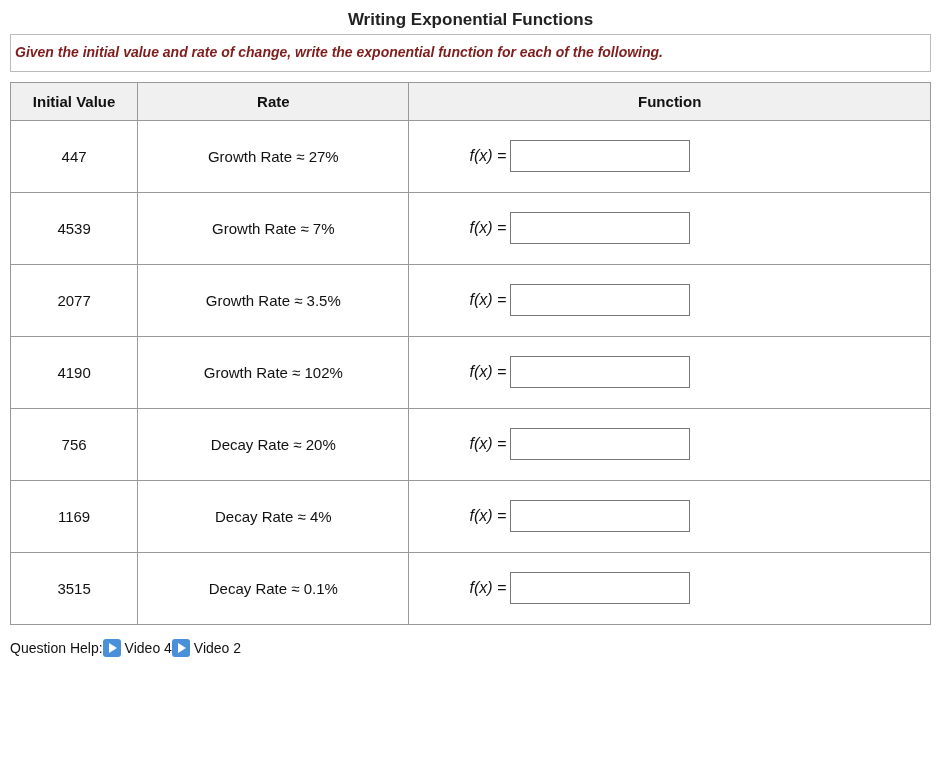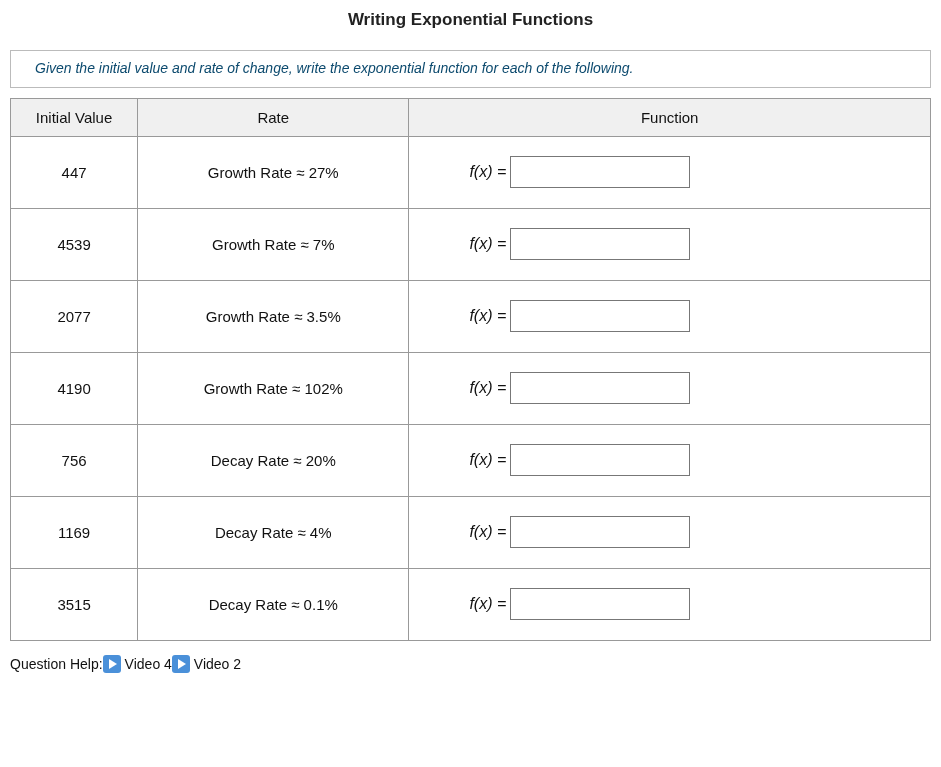--- a/index.html
+++ b/index.html
@@ -7,47 +7,48 @@
       font-family: Arial, sans-serif;
       background: #fff;
       padding: 10px;
       width: 941px;
       min-height: 767px;
     }
     .page-title {
       text-align: center;
       font-size: 17px;
       font-weight: bold;
-      margin-bottom: 20px;
+      margin-bottom: 4px;
       color: #222;
     }
     .instruction {
       font-size: 14px;
       font-style: italic;
       margin-bottom: 10px;
-      color: #0c4a6e;
+      color: #7f1d1d;
       line-height: 1.4;
       border: 1px solid #bbb;
-      padding: 8px 24px;
+      padding: 8px 4px;
+      font-weight: bold;
     }
     table {
       width: 100%;
       border-collapse: collapse;
       border: 1px solid #999;
     }
     th, td {
       border: 1px solid #999;
       padding: 0;
       text-align: center;
       vertical-align: middle;
     }
     thead th {
       background: #f0f0f0;
       font-size: 15px;
-      font-weight: normal;
+      font-weight: bold;
       padding: 10px 8px;
       color: #111;
     }
     tbody td {
       height: 72px;
       font-size: 15px;
       color: #111;
     }
     .initial-value-cell {
       width: 130px;

